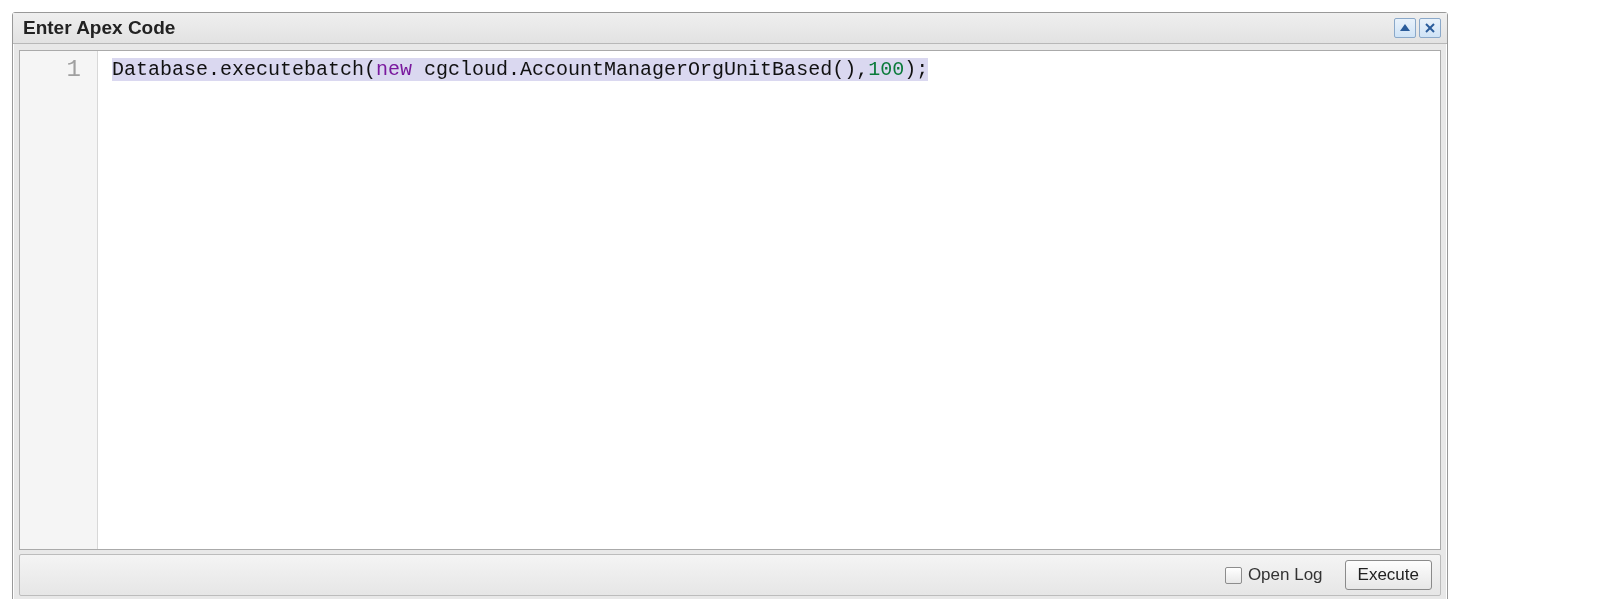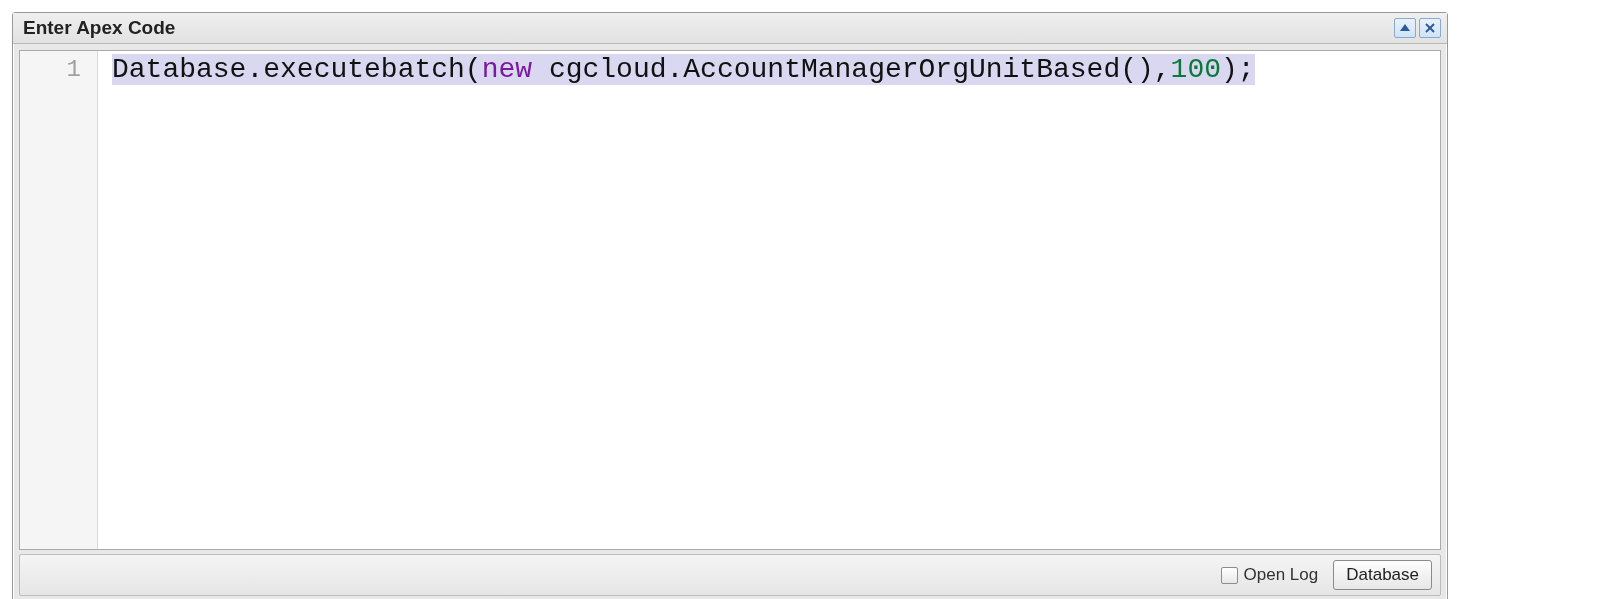--- a/index.html
+++ b/index.html
@@ -76,42 +76,42 @@
       font-size: 24px;
       color: #a0a0a0;
       padding-right: 16px;
       line-height: 30px;
     }
 
     .code {
       flex: 1;
       padding: 4px 14px 4px 14px;
       font-family: "Courier New", Consolas, monospace;
-      font-size: 28px;
+      font-size: 20px;
       line-height: 30px;
       white-space: pre;
       color: #111;
       cursor: text;
     }
     .code .sel {
       background: #dad8f0;
     }
     .tok-kw { color: #7a1a9e; }
     .tok-num { color: #0a7a3a; }
 
     .footer {
       height: 42px;
       margin: 4px 6px 6px 6px;
       background: linear-gradient(#f4f4f4, #e6e6e6);
       border: 1px solid #bcbcbc;
       border-radius: 2px;
       display: flex;
       align-items: center;
       justify-content: flex-end;
-      gap: 15px;
+      gap: 22px;
       padding: 0 8px;
       font-size: 17px;
     }
     .chk-wrap {
       display: flex;
       align-items: center;
       gap: 6px;
       color: #333;
     }
     .chk {
@@ -158,16 +158,16 @@
       <div class="ln">1</div>
     </div>
     <div class="code"><span class="sel"><span>Database.executebatch(</span><span class="tok-kw">new</span><span> cgcloud.AccountManagerOrgUnitBased(),</span><span class="tok-num">100</span><span>);</span></span></div>
   </div>
 
   <div class="footer">
     <label class="chk-wrap">
       <span class="chk"></span>
       <span>Open Log</span>
     </label>
-    <button class="btn">Database</button>
+    <button class="btn">Execute</button>
   </div>
 
 </div>
 
 </body></html>

